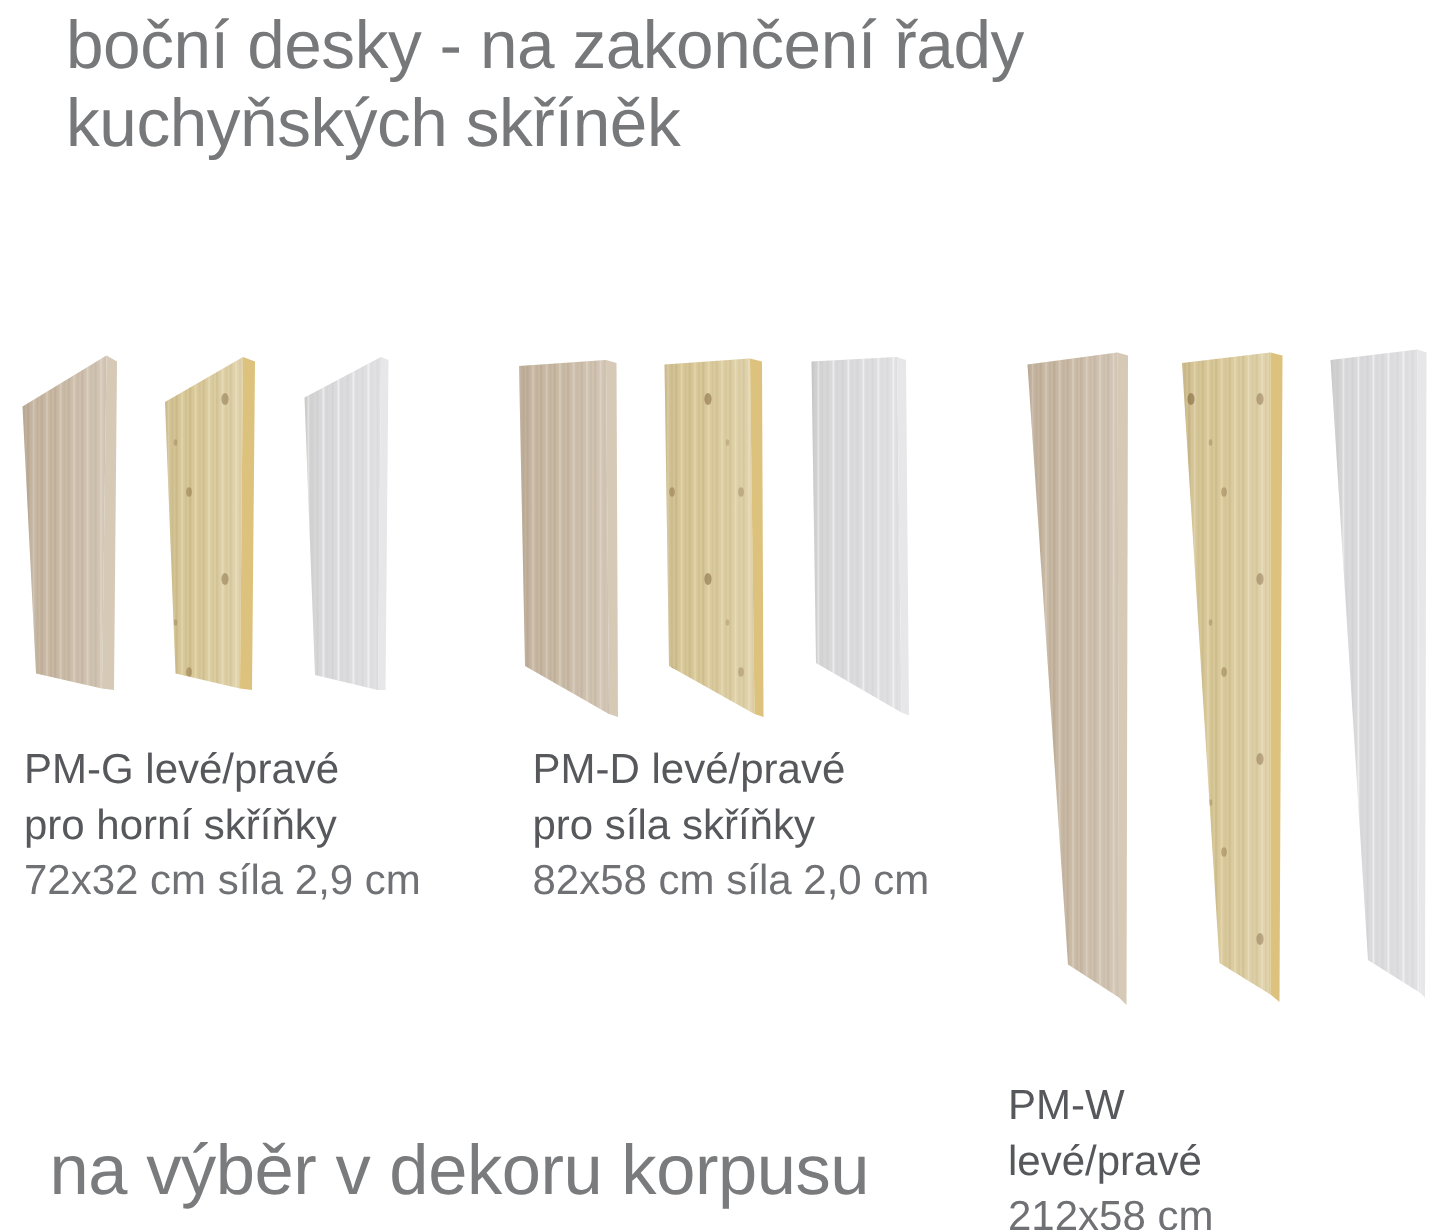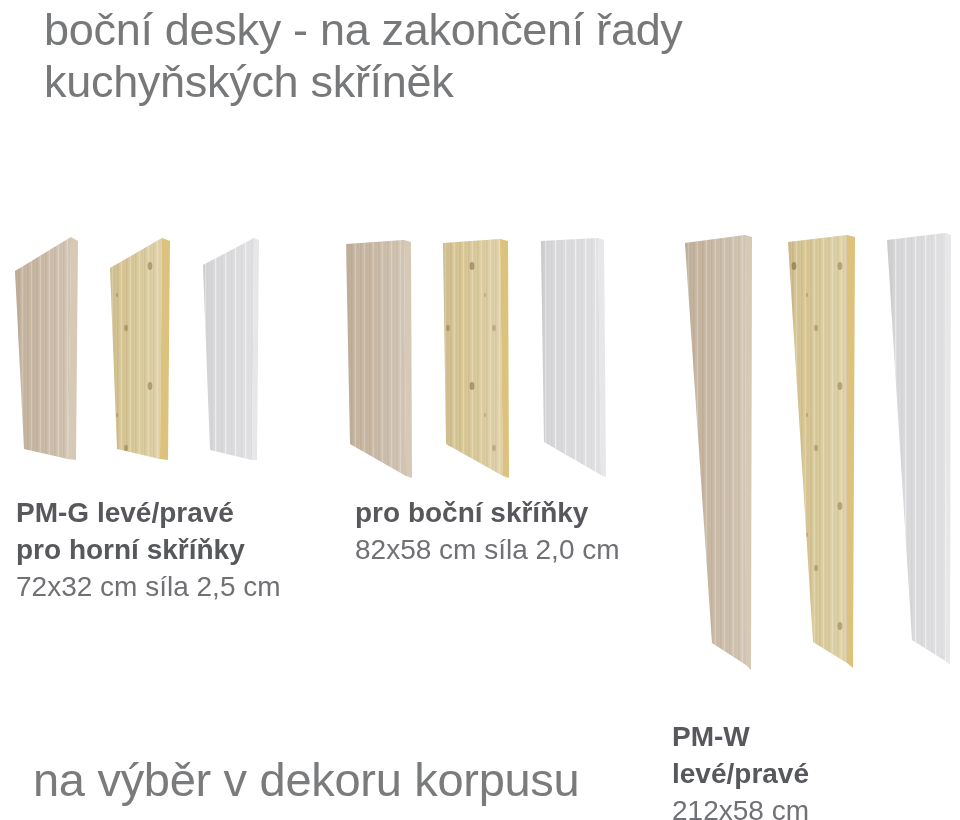--- a/index.html
+++ b/index.html
@@ -27,21 +27,21 @@
   .panels-svg {
     position: absolute;
     left: 0; top: 0;
     width: 960px; height: 820px;
   }
   .product-label {
     position: absolute;
     color: #595a5e;
   }
   .product-label .code-line {
-    font-weight: 700;
+    font-weight: 400;
     font-size: 28px;
     line-height: 37px;
     color: #57585c;
   }
   .product-label .size-line {
     font-weight: 400;
     font-size: 28px;
     line-height: 37px;
     color: #707175;
   }
@@ -175,25 +175,26 @@
         <use href="#f8" fill="url(#grainWhite)"></use>
         <use href="#f8" fill="url(#sheen)"></use>
         <use href="#e8" fill="#e7e7e9"></use>
       </g>
     </g>
   </svg>
 
   <div class="product-label" style="left:16px; top:494px;">
     <div class="code-line">PM-G levé/pravé</div>
     <div class="code-line">pro horní skříňky</div>
-    <div class="size-line">72x32 cm síla 2,5 cm</div>
+    <div class="size-line">72x32 cm síla 2,9 cm</div>
   </div>
 
   <div class="product-label" style="left:355px; top:494px;">
-    <div class="code-line">pro boční skříňky</div>
+    <div class="code-line">PM-D levé/pravé</div>
+    <div class="code-line">pro síla skříňky</div>
     <div class="size-line">82x58 cm síla 2,0 cm</div>
   </div>
 
   <div class="product-label" style="left:672px; top:718px;">
     <div class="code-line">PM-W levé/pravé</div>
     <div class="size-line">212x58 cm síla 2,2 cm</div>
   </div>
 
   <div class="footer-note">na výběr v dekoru korpusu</div>
 

